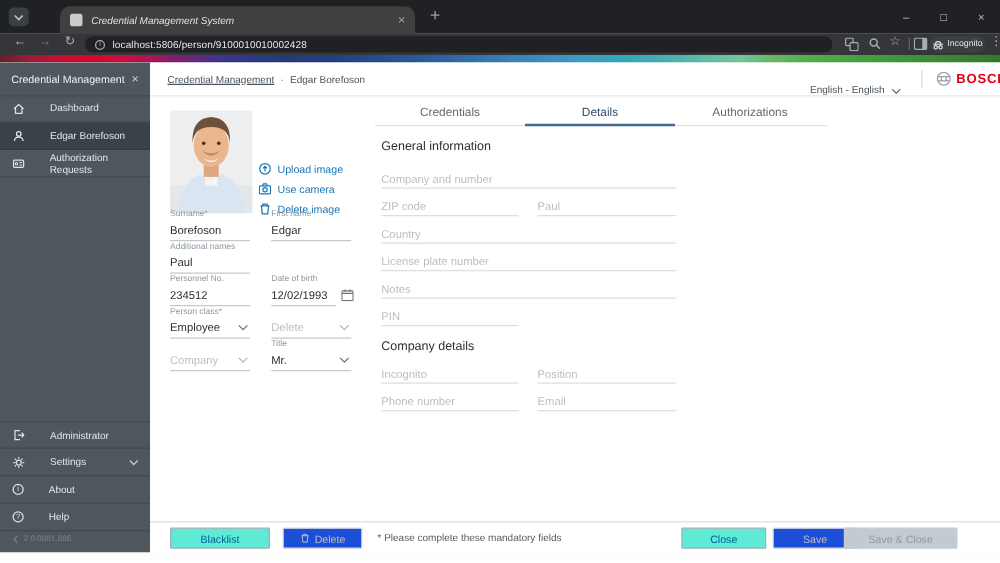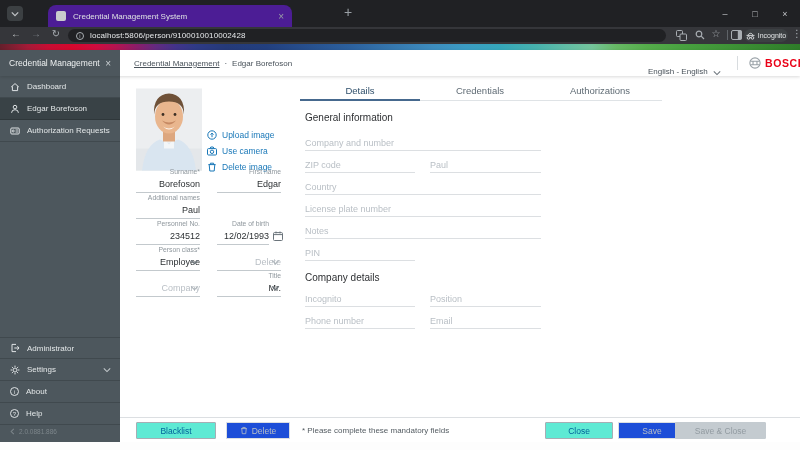--- a/index.html
+++ b/index.html
@@ -5,22 +5,22 @@
   * { margin:0; padding:0; box-sizing:border-box; }
   html,body { width:800px; height:450px; overflow:hidden; }
   body { font-family:"Liberation Sans","DejaVu Sans",sans-serif; background:#fff; position:relative; color:#2e3033; }
   .abs { position:absolute; }
   svg { display:block; }
 
   
   #tabstrip { left:0; top:0; width:800px; height:27px; background:#202124; }
   #tab-search { left:7px; top:6px; width:16px; height:15px; background:#3c4043; border-radius:4px;
                 display:flex; align-items:center; justify-content:center; }
-  #browser-tab { left:48px; top:5px; width:244px; height:22px; background:#4c1d95; border-radius:8px 8px 0 0;
-                 display:flex; align-items:center; padding:0 8px; }
+  #browser-tab { left:48px; top:5px; width:284px; height:22px; background:#404040; border-radius:8px 8px 0 0;
+                 display:flex; align-items:center; padding:0 8px;font-style:italic; }
   #favicon { width:10px; height:10px; border-radius:2px; background:#c9cbcd; flex:0 0 auto; }
   #tab-title { flex:1; margin-left:7px; font-size:8px; color:#dee1e4; white-space:nowrap; overflow:hidden; text-overflow:ellipsis; }
   #tab-close { color:#9aa0a6; font-size:10px; margin-left:6px; cursor:default; }
   #new-tab { left:344px; top:4px; color:#9aa0a6; font-size:14px; }
   #win-controls { right:0; top:0; height:27px; display:flex; align-items:center; gap:0; }
   #win-controls span { width:30px; text-align:center; color:#c0c3c6; font-size:9px; }
 
   #toolbar { left:0; top:27px; width:800px; height:17px; background:#35363a; }
   .nav-glyph { position:absolute; top:1px; font-size:10px; color:#a8adb2; width:16px; text-align:center; }
   #url-pill { left:68px; top:2px; width:598px; height:13px; background:#202124; border-radius:7px;
@@ -45,35 +45,35 @@
   #side-head-close { color:#c9cfd2; font-size:10px; }
   #breadcrumb { left:134px; top:0; height:26px; display:flex; align-items:center; gap:5px; font-size:8px; color:#49525a; }
   #breadcrumb a { color:#49525a; text-decoration:underline; }
   #lang-select { left:648px; top:0; height:26px; display:flex; align-items:flex-end; gap:5px; font-size:8px; color:#49525a; }
   #header-divider { left:737px; top:6px; width:1px; height:14px; background:#d8dcdf; }
   #bosch-logo { left:749px; top:0; height:26px; display:flex; align-items:center; gap:4px; }
   #bosch-word { color:#ea0016; font-weight:bold; font-size:10.5px; letter-spacing:.6px; }
 
   
   #sidebar { left:0; top:76px; width:120px; height:366px; background:#4d575d; }
-  .side-item { position:absolute; left:0; width:120px; height:22px; display:flex; align-items:center; gap:7px;
+  .side-item { position:absolute; left:0; width:120px; height:22px; display:flex; align-items:center; gap:20px;
                padding:0 0 0 10px; color:#e3e7e8; font-size:8px; border-bottom:1px solid rgba(0,0,0,.16); }
   .side-item.selected { background:#394246; }
   .side-item .chev-right { margin-left:auto; margin-right:9px; }
   #side-version { position:absolute; left:10px; top:352px; display:flex; align-items:center; gap:4px;
                   color:#7c858a; font-size:6.5px; }
 
   
   #main { left:120px; top:76px; width:680px; height:366px; background:#fff; }
 
   #photo { left:16px; top:12px; width:66px; height:83px; }
   .photo-action { position:absolute; left:87px; display:flex; align-items:center; gap:5px;
                   color:#1a78b8; font-size:8.5px; }
 
-  .fld { position:absolute; width:64px;text-align:right; }
+  .fld { position:absolute; width:64px; }
   .fld-label { font-size:6.8px; color:#8f979d; height:9px; }
   .fld-value { position:relative; font-size:9px; color:#2c3033; padding:2px 0 3px 0; border-bottom:1px solid #c3c9cd; min-height:15px; }
   .fld-value.ph { color:#b9bfc5; }
   .fld-chev { position:absolute; right:1px; top:4px; }
   .fld-cal  { position:absolute; right:-14px; top:2px; }
 
   #tabs { left:180px; top:6px; width:362px; height:19px; display:flex; border-bottom:1px solid #dfe3e6; }
   .tab-item { width:120px; text-align:center; font-size:9.5px; color:#5f6b74; line-height:17px; height:19px; }
   .tab-item.active { color:#30506b; border-bottom:2px solid #46698e; }
 
@@ -333,22 +333,22 @@
     <div class="fld-label">Title</div>
     <div class="fld-value">
       <span>Mr.</span>
       <svg class="fld-chev" width="9" height="6" viewBox="0 0 10 7">
           <path d="M1 1.5 L5 5.5 L9 1.5" fill="none" stroke="#6b747b" stroke-width="1.2"></path>
         </svg>
     </div>
   </div>
 
   <div id="tabs" class="abs">
+    <div class="tab-item">Credentials</div>
     <div class="tab-item active">Details</div>
-    <div class="tab-item">Credentials</div>
     <div class="tab-item">Authorizations</div>
   </div>
 
   <div class="section-h" style="top:36px">General information</div>
   <div class="ghost-fld" style="left:185px;top:61px;width:236px">Company and number</div>
   <div class="ghost-fld" style="left:185px;top:83px;width:110px">ZIP code</div>
   <div class="ghost-fld" style="left:310px;top:83px;width:111px">Paul</div>
   <div class="ghost-fld" style="left:185px;top:105px;width:236px">Country</div>
   <div class="ghost-fld" style="left:185px;top:127px;width:236px">License plate number</div>
   <div class="ghost-fld" style="left:185px;top:149px;width:236px">Notes</div>

